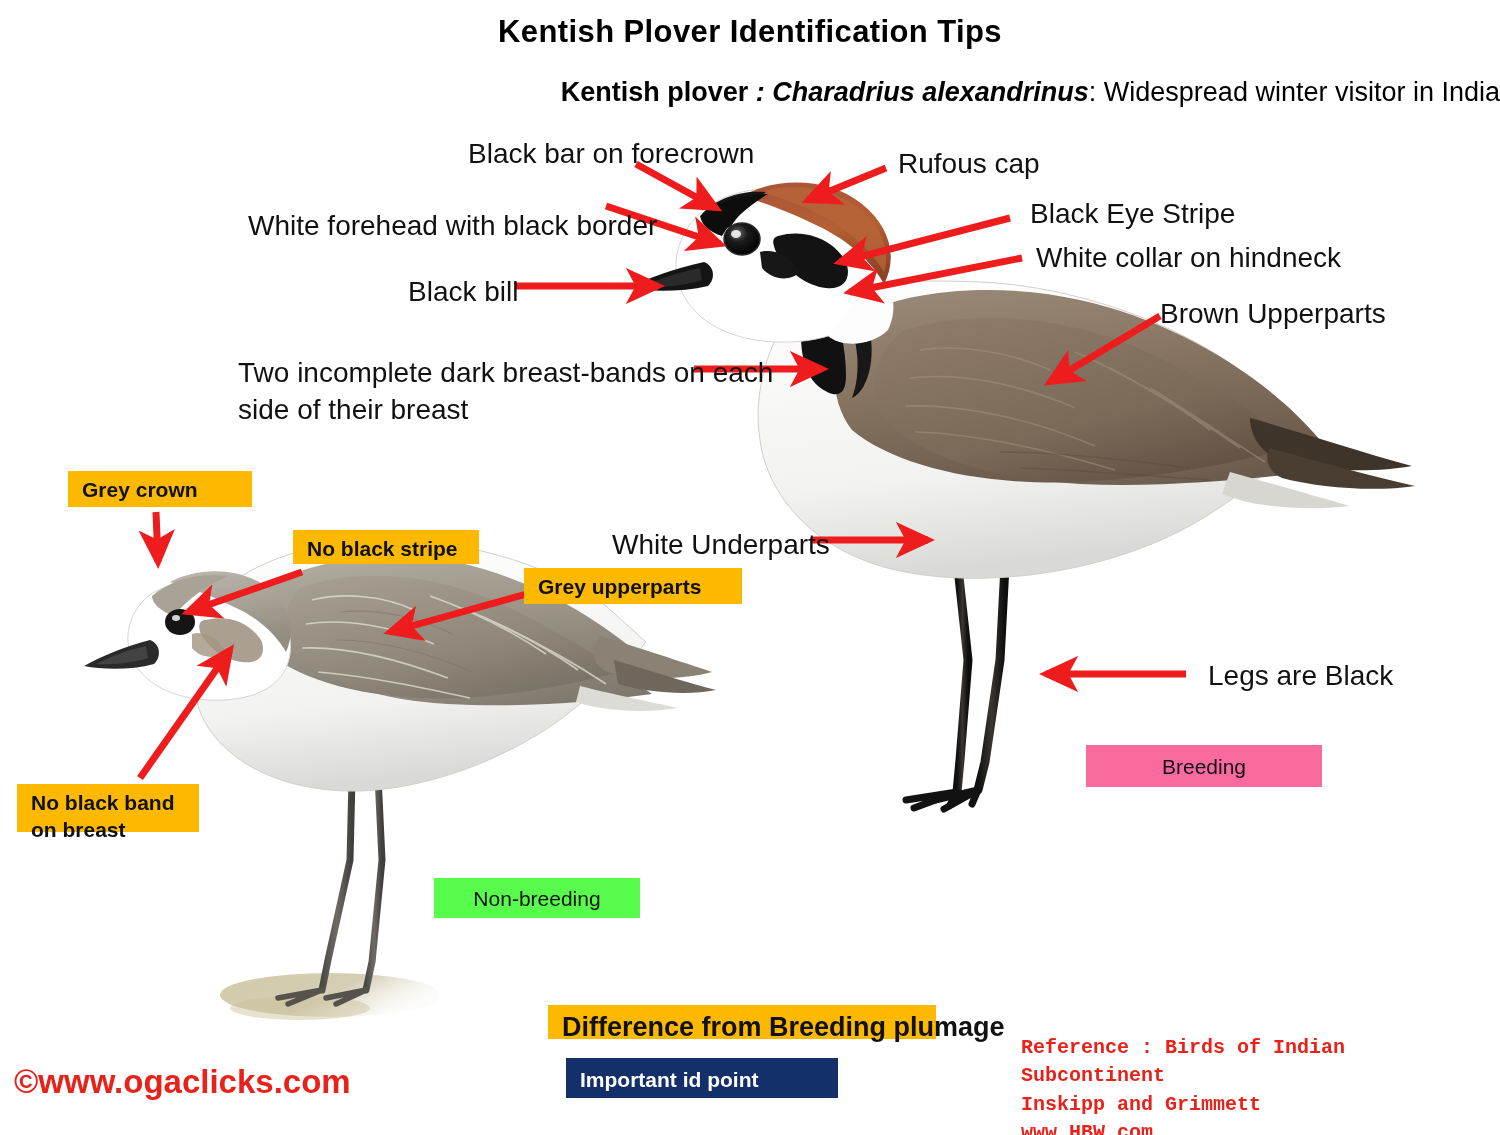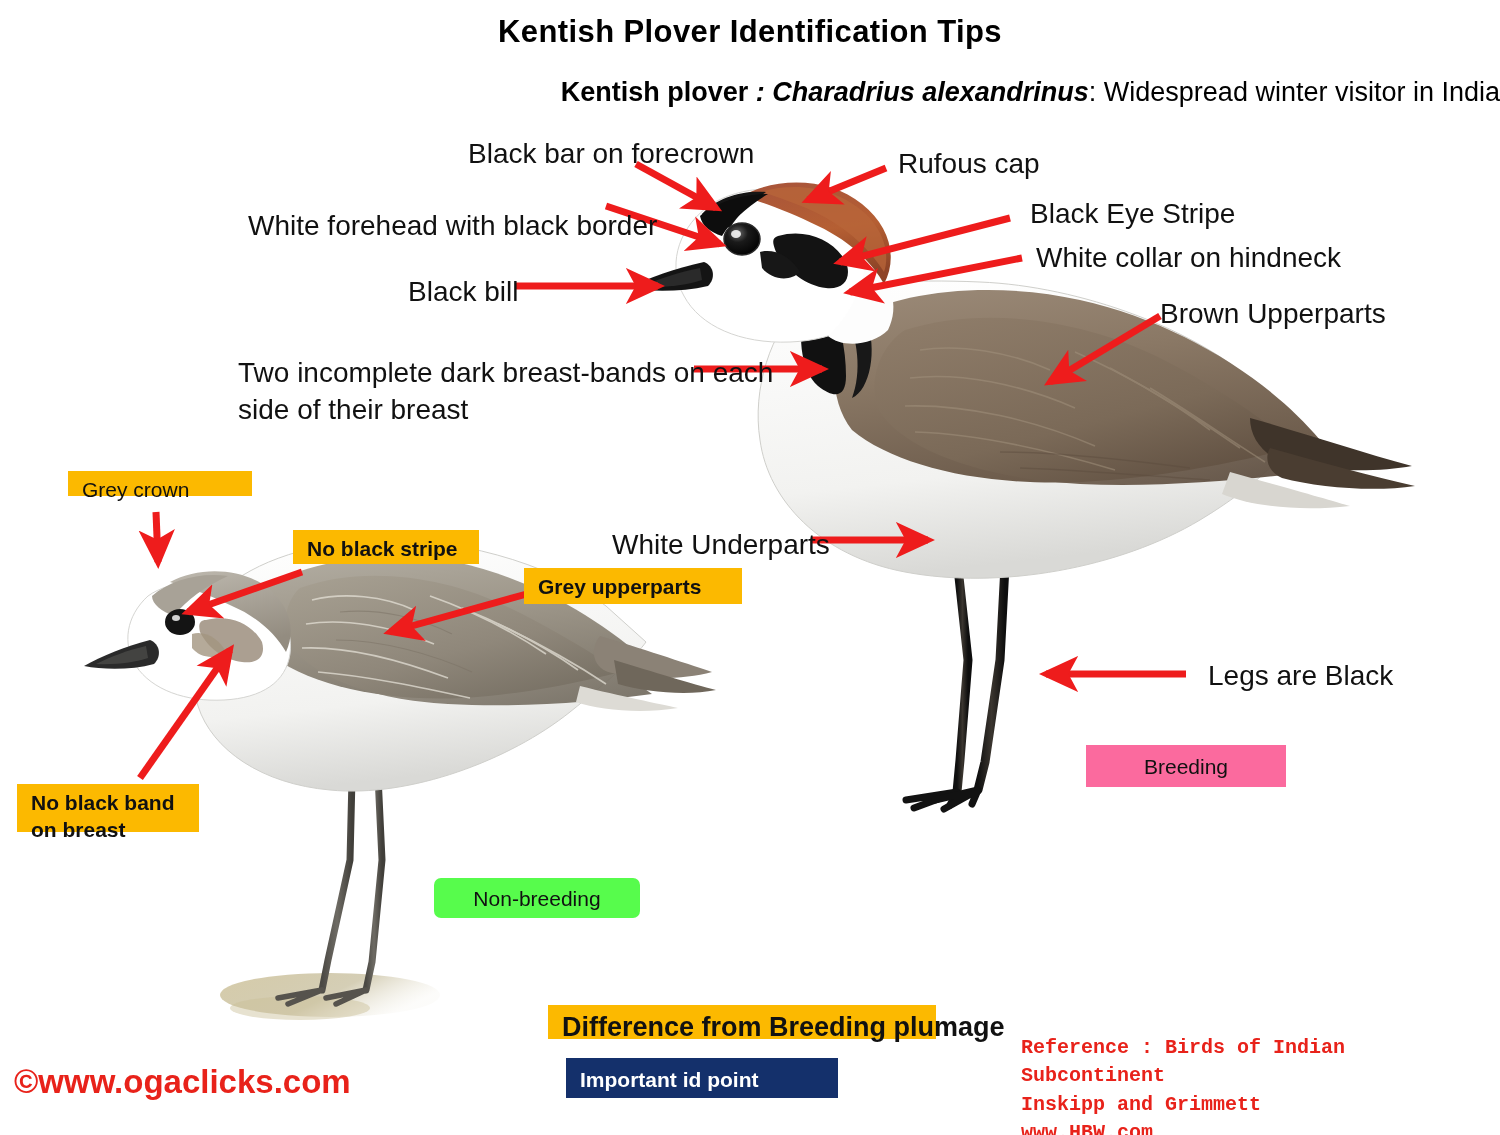--- a/index.html
+++ b/index.html
@@ -49,21 +49,21 @@
     white-space:nowrap;
     line-height:1.3;
     color:#111;
     font-size:21px;
     padding:5px 14px 6px 14px;
     box-sizing:border-box;
   }
   .tag.yellow{background:#fcb900;font-weight:bold;}
   .tag.yellow-plain{background:#fcb900;font-weight:normal;}
   .tag.pink{background:#fb6a9e;font-weight:normal;}
-  .tag.green{background:#57fc4c;font-weight:normal;border-radius:7px;}
+  .tag.green{background:#57fc4c;font-weight:normal;}
   .tag.navy{background:#14306b;color:#fff;font-weight:bold;}
 
   .credit{
     position:absolute;
     color:#e8221a;
     font-weight:bold;
     font-size:33px;
     white-space:nowrap;
   }
   .reference{
@@ -398,30 +398,30 @@
   <div class="lbl" style="left:1030px;top:196px;">Black Eye Stripe</div>
 
   <div class="lbl" style="left:1036px;top:240px;">White collar on hindneck</div>
 
   <div class="lbl" style="left:1160px;top:296px;">Brown Upperparts</div>
 
   <div class="lbl" style="left:612px;top:527px;">White  Underparts</div>
 
   <div class="lbl" style="left:1208px;top:658px;">Legs are  Black</div>
 
-  <div class="tag yellow-plain" style="left:68px;top:471px;width:184px;height:25px;">Grey crown</div>
+  <div class="tag yellow-plain" style="left:68px;top:471px;width:184px;height:36px;font-weight:bold;">Grey crown</div>
 
   <div class="tag yellow" style="left:293px;top:530px;width:186px;height:34px;">No black stripe</div>
 
   <div class="tag yellow" style="left:524px;top:568px;width:218px;height:36px;">Grey upperparts</div>
 
   <div class="tag yellow" style="left:17px;top:784px;width:182px;height:48px;white-space:pre-line;">No black band
 on breast</div>
 
-  <div class="tag pink" style="left:1086px;top:745px;width:200px;height:42px;text-align:center;padding-top:8px;">Breeding</div>
+  <div class="tag pink" style="left:1086px;top:745px;width:236px;height:42px;text-align:center;padding-top:8px;">Breeding</div>
 
   <div class="tag green" style="left:434px;top:878px;width:206px;height:40px;text-align:center;padding-top:7px;">Non-breeding</div>
 
   <div class="tag yellow" style="left:548px;top:1005px;width:388px;height:34px;font-size:27px;">Difference from Breeding plumage</div>
 
   <div class="tag navy" style="left:566px;top:1058px;width:272px;height:40px;font-size:21px;padding-top:8px;">Important  id point</div>
 
   <div class="credit" style="left:14px;top:1063px;">©www.ogaclicks.com</div>
 
   <div class="reference" style="left:1021px;top:1034px;">Reference : Birds of Indian Subcontinent

